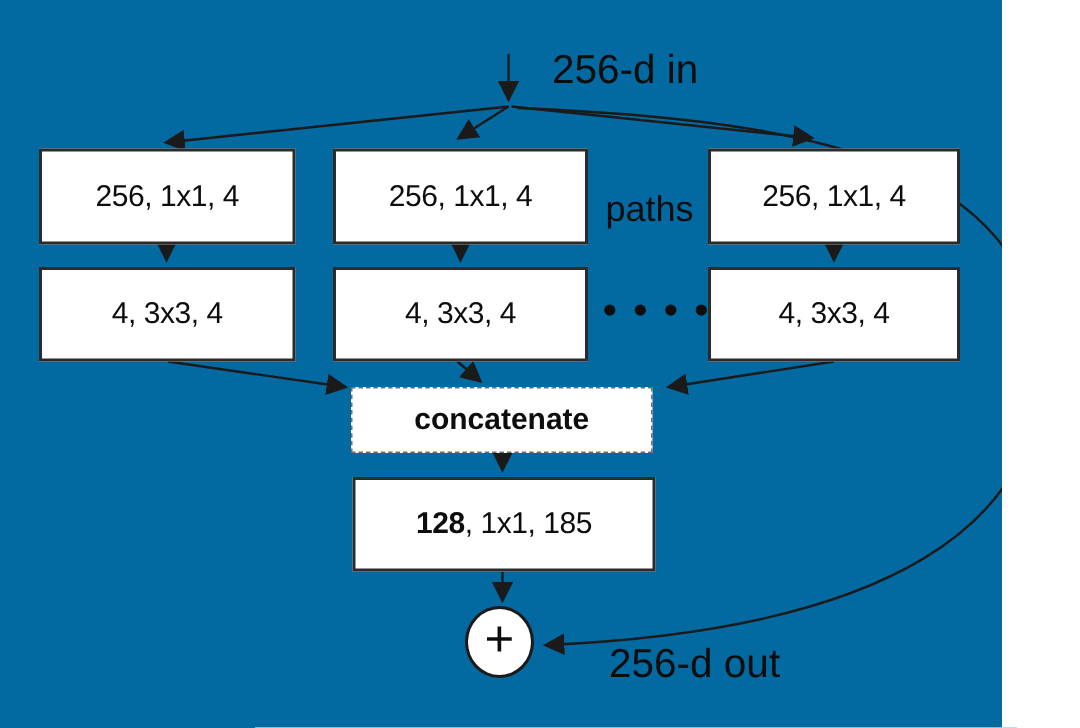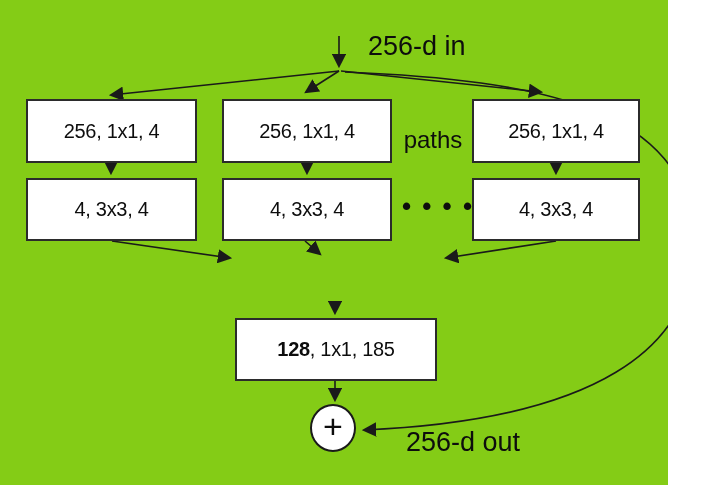--- a/index.html
+++ b/index.html
@@ -1,17 +1,17 @@
 <!DOCTYPE html>
 <html><head>
 <meta charset="utf-8">
 <style>
   html,body { margin:0; padding:0; background:#ffffff; }
   .stage {
-    position:relative; width:668px; height:485px; background:#84cc16;
+    position:relative; width:668px; height:485px; background:#0369a1;
     font-family:"Liberation Sans", sans-serif; color:#0d0d0d; overflow:hidden;
   }
   .edges { position:absolute; left:0; top:0; z-index:1; }
   .box {
     position:absolute; z-index:2; background:#ffffff;
     border:2px solid #2b2b2b; box-sizing:border-box;
     display:flex; align-items:center; justify-content:center;
     font-size:20px; letter-spacing:-0.3px; white-space:nowrap;
   }
   .box.dashed {
@@ -83,20 +83,23 @@
   </div>
   <div class="box" style="left:222px; top:178px; width:170px; height:63px;">
     <span>4, 3x3, 4</span>
   </div>
   <div class="box" style="left:472px; top:178px; width:168px; height:63px;">
     <span>4, 3x3, 4</span>
   </div>
 
   <div class="dots" style="left:398px; top:191px; width:80px;">• • • •</div>
 
+  <div class="box dashed" style="left:234px; top:258px; width:201px; height:44px;">
+    <span>concatenate</span>
+  </div>
 
   <div class="box" style="left:235px; top:318px; width:202px; height:63px;">
     <span class="bold">128</span>
       <span>, 1x1, 185</span>
   </div>
 
   <div class="sum" style="left:310px; top:404px;">
     <span>+</span>
   </div>
 

